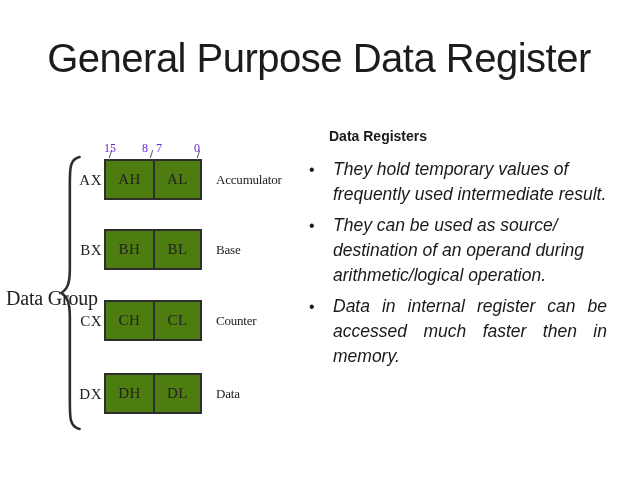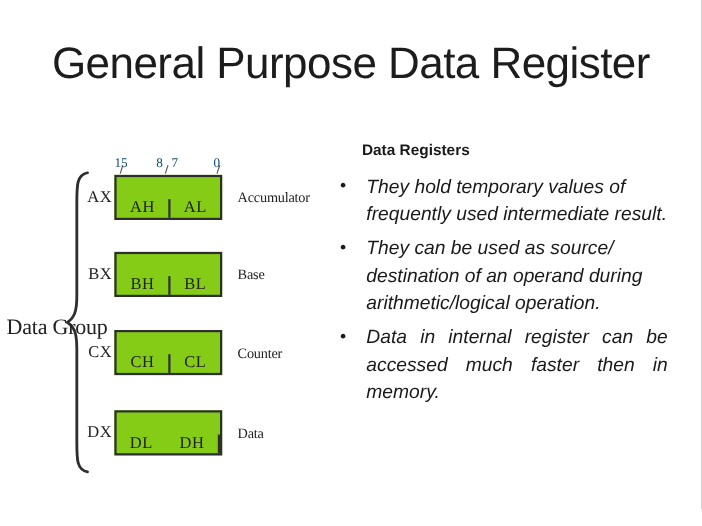--- a/index.html
+++ b/index.html
@@ -30,21 +30,21 @@
   .diagram * { font-family:"Liberation Serif", serif; color:#222; }
 
   .group-brace { position:absolute; left:58px; top:152px; width:28px; height:282px; }
   .group-label {
     position:absolute; left:6px; top:287px;
     font-size:20px; letter-spacing:-0.2px; white-space:nowrap;
   }
 
   .bit-label {
     position:absolute; top:141px;
-    font-size:12px; color:#0c4a6e;
+    font-size:12px; color:#6d28d9;
   }
   .bit-15 { left:104px; }
   .bit-8  { left:142px; }
   .bit-7  { left:156px; }
   .bit-0  { left:194px; }
   .bit-tick {
     position:absolute; top:150px;
     width:1px; height:8px; background:#555;
     transform:rotate(18deg);
   }
@@ -60,23 +60,22 @@
 
   .reg-name {
     position:absolute; left:58px; top:50%; transform:translateY(-50%);
     width:44px; text-align:right;
     font-size:15px; letter-spacing:0.5px;
   }
   .reg-box {
     position:absolute; left:104px; top:0;
     width:94px; height:37px;
     border:2px solid #2e2e2e;
-    background:#84cc16;
+    background:#4d7c0f;
     display:flex;
-    align-items:flex-end;
   }
   .reg-cell {
     display:flex; align-items:center; justify-content:center;
     font-size:15px; letter-spacing:0.5px;
   }
   .cell-high { width:47px; border-right:2px solid #2e2e2e; }
   .cell-low  { flex:1; }
   .reg-role {
     position:absolute; left:216px; top:50%; transform:translateY(-50%);
     font-size:13px; letter-spacing:-0.2px; white-space:nowrap;
@@ -153,22 +152,22 @@
       <div class="reg-box">
         <div class="reg-cell cell-high">CH</div>
         <div class="reg-cell cell-low">CL</div>
       </div>
       <span class="reg-role">Counter</span>
     </div>
 
     <div class="reg-row row-3">
       <span class="reg-name">DX</span>
       <div class="reg-box">
+        <div class="reg-cell cell-high">DH</div>
         <div class="reg-cell cell-low">DL</div>
-        <div class="reg-cell cell-high">DH</div>
       </div>
       <span class="reg-role">Data</span>
     </div>
 
   </div>
 
   <div class="content">
     <div class="content-heading">Data Registers</div>
 
     <div class="bullet-item">

